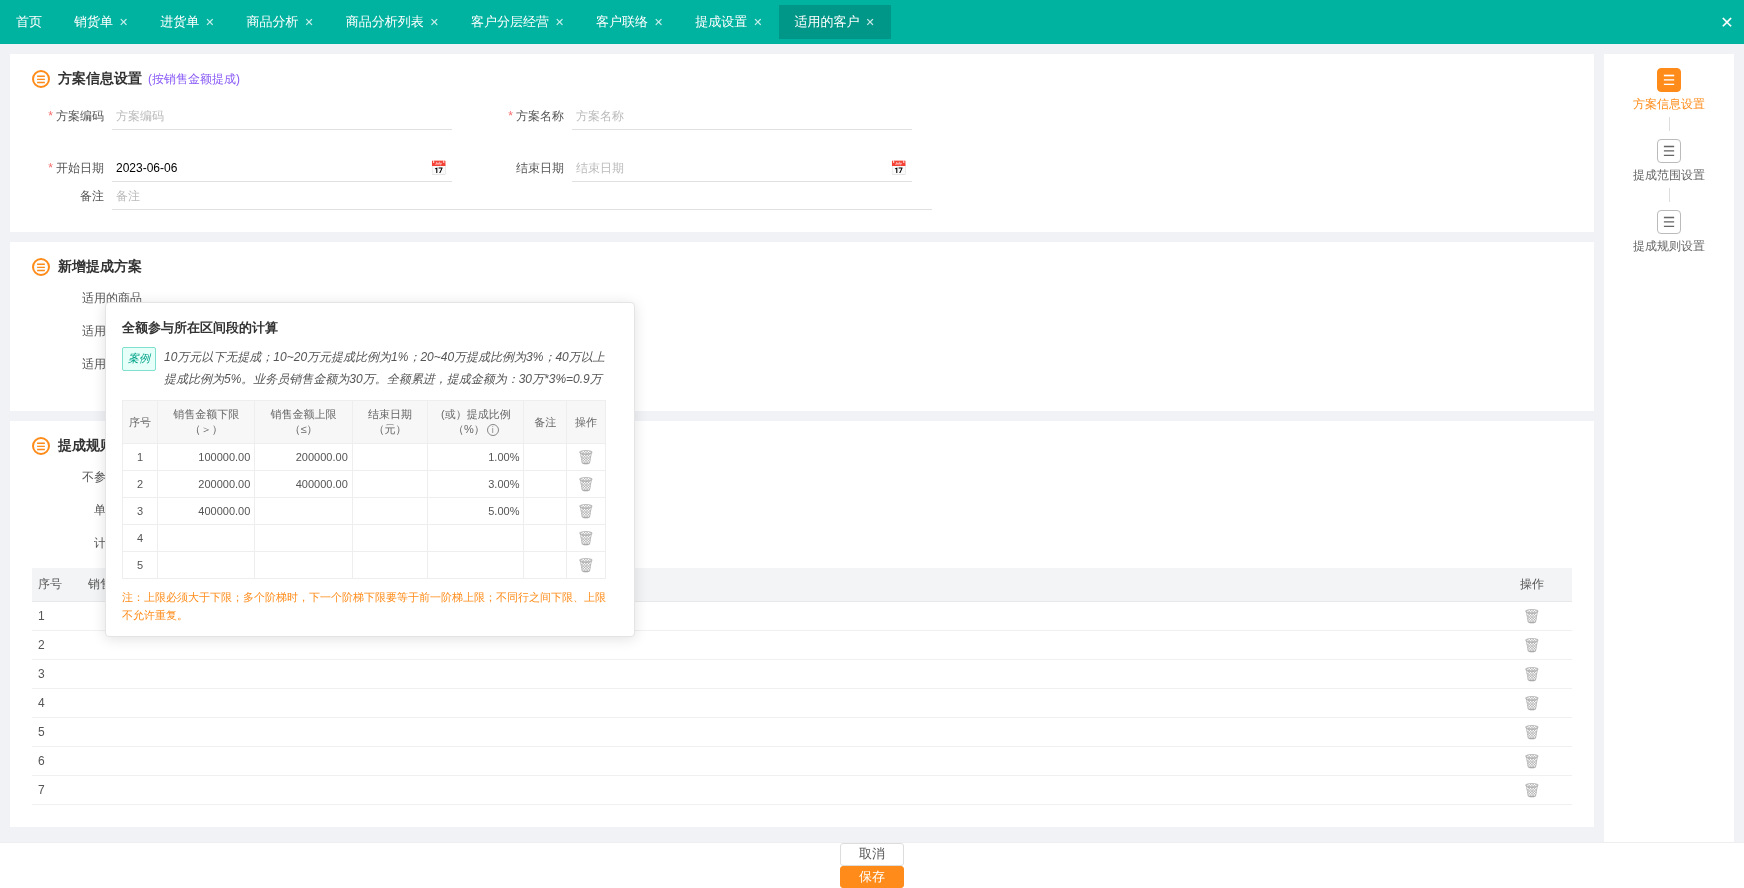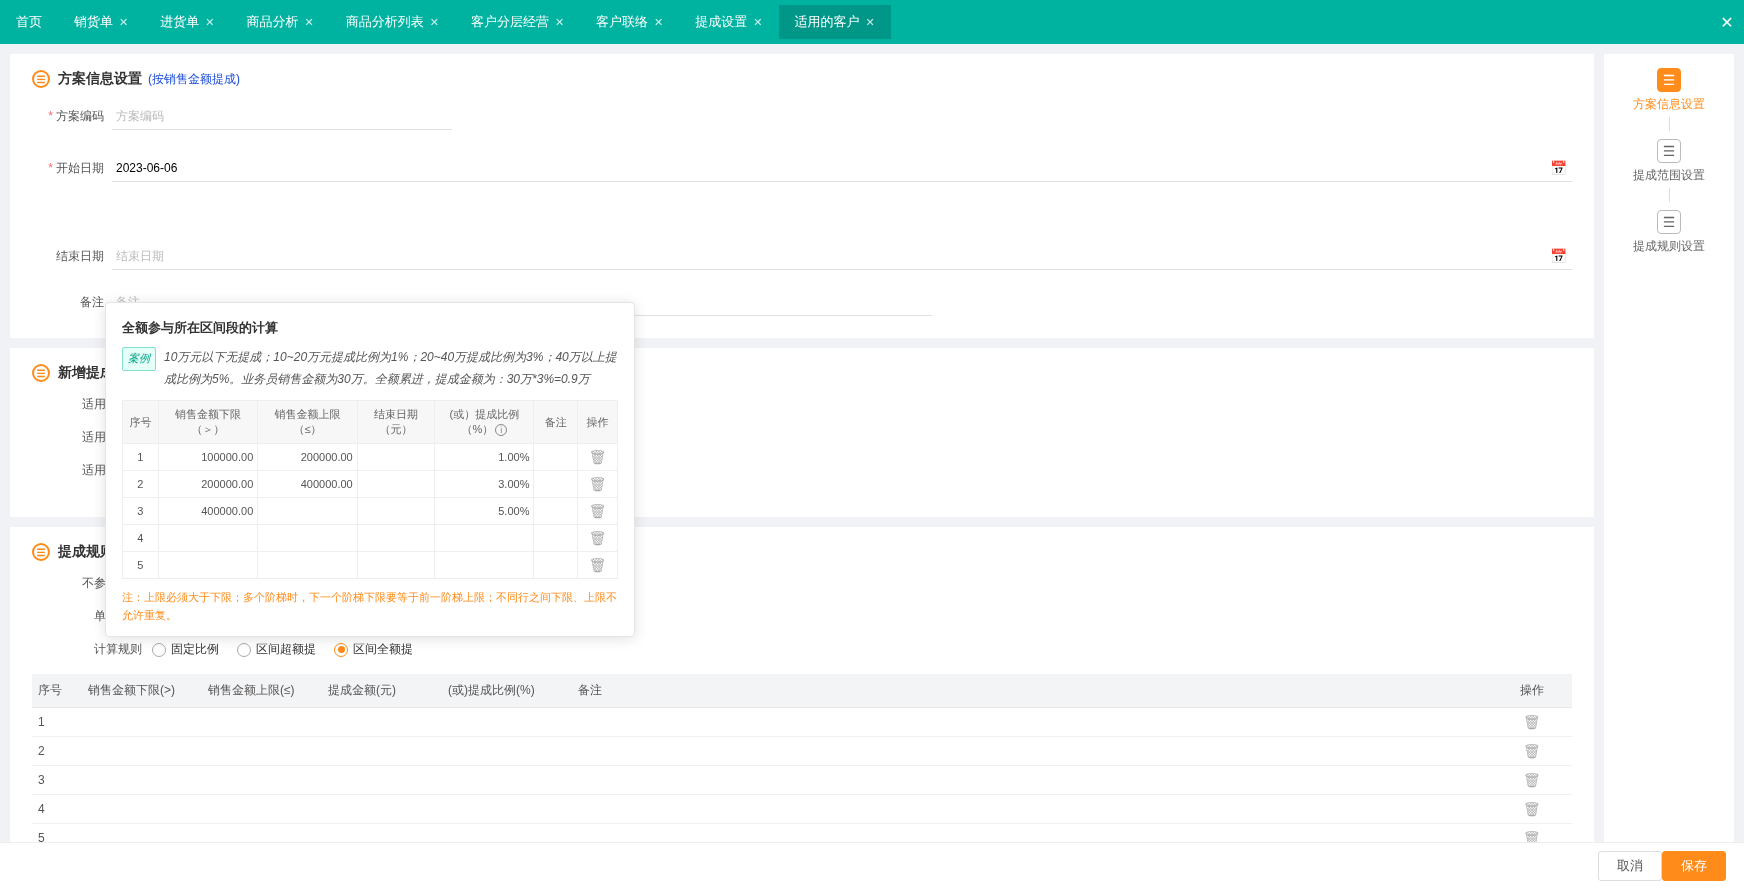--- a/index.html
+++ b/index.html
@@ -19,21 +19,21 @@
   .rail-step { font-size: 12px; color: #666; margin: 0 0 10px 0; }
   .rail-step.active { color: #ff8c1a; }
   .rail-icon { width: 24px; height: 24px; border: 1px solid #bbb; border-radius: 4px; margin: 0 auto 4px auto; display:flex; align-items:center; justify-content:center; font-size:14px; }
   .rail-step.active .rail-icon { border-color: #ff8c1a; background:#ff8c1a; color:#fff; }
   .rail-line { width: 1px; height: 14px; background: #ddd; margin: -6px auto 8px auto; }
 
   
   .section { background: #fff; margin-bottom: 10px; padding: 16px 22px 22px 22px; position: relative; }
   .section-title { font-size: 14px; font-weight: 600; display: flex; align-items: center; margin-bottom: 14px; }
   .section-title .ico { width: 18px; height: 18px; border: 2px solid #ff8c1a; border-radius: 50%; color:#ff8c1a; font-size:10px; display:flex; align-items:center; justify-content:center; margin-right:8px; }
-  .section-title .sub { font-weight: normal; color: #1d4ed8; font-size: 12px; margin-left: 6px; }
+  .section-title .sub { font-weight: normal; color: #8b5cf6; font-size: 12px; margin-left: 6px; }
 
   
   .form-row { display: flex; flex-wrap: wrap; gap: 60px 40px; }
   .form-item { display: flex; align-items: center; min-width: 420px; }
   .form-label { width: 80px; text-align: right; padding-right: 8px; font-size: 12px; color:#555; }
   .req { color: #f56c6c; margin-right: 3px; }
   .form-input { flex: 1; border: none; border-bottom: 1px solid #e0e0e0; height: 28px; font-size: 12px; padding: 0 4px; outline: none; background: transparent; }
   .form-input::placeholder { color: #bbb; }
   .date-wrap { position: relative; display: flex; flex: 1; }
   .date-wrap .cal-icon { position: absolute; right: 4px; top: 6px; color: #ff8c1a; font-size: 14px; pointer-events: none; }
@@ -48,33 +48,33 @@
   .radio.checked .dot::after { content:""; width:7px; height:7px; background:#ff8c1a; border-radius:50%; }
 
   
   .tbl { width: 100%; border-collapse: collapse; table-layout: fixed; }
   .tbl th { background: #f3f4f6; font-weight: normal; font-size: 12px; padding: 8px 6px; border-bottom: 1px solid #e8e8e8; text-align: left; color:#555;}
   .tbl td { padding: 6px; border-bottom: 1px solid #f0f0f0; font-size: 12px; color:#555; height: 24px;}
   .tbl td.center, .tbl th.center { text-align: center; }
   .trash { color:#aaa; cursor:pointer; font-size:14px; }
 
   
-  .popover { position: absolute; top: 258px; left: 105px; width: 530px; background:#fff; border:1px solid #e4e4e4; border-radius:4px; box-shadow: 0 2px 14px rgba(0,0,0,.12); padding:16px 16px 12px 16px; z-index: 50;}
+  .popover { position: absolute; top: 258px; left: 105px; width: 530px; background:#fff; border:1px solid #e4e4e4; border-radius:4px; box-shadow: 0 2px 14px rgba(0,0,0,.12); padding:16px 28px 12px 16px; z-index: 50;}
   .popover-title { font-weight:600; font-size:13px; margin-bottom:10px; }
   .popover-desc { font-size:12px; color:#555; line-height:1.8; margin-bottom:10px; display:flex;font-style:italic; }
   .popover-desc .tag { background:#e6fff9; border:1px solid #7fe0cd; color:#00a389; padding:1px 5px; border-radius:2px; margin-right:8px; flex-shrink:0; height:fit-content; font-size:11px;}
   .mini-tbl { width:100%; border-collapse: collapse; font-size:11px; }
   .mini-tbl th { background:#f7f7f7; padding:6px 4px; font-weight:normal; color:#666; border:1px solid #eee; }
   .mini-tbl td { padding:5px 4px; border:1px solid #eee; text-align:right; height:22px; color:#555;}
   .mini-tbl td.idx { text-align:center; }
   .popover-note { color:#ff8c1a; font-size:11px; margin-top:10px; line-height:1.6;}
   .info-i { display:inline-block; width:12px; height:12px; border:1px solid #888; border-radius:50%; font-size:9px; line-height:11px; text-align:center; color:#888; margin-left:2px;}
 
   
-  .footer { position: fixed; bottom:0; left:0; right:0; background:#fff; border-top:1px solid #eee; height:46px; display:flex; justify-content:flex-end; align-items:center; padding:0 18px; gap:0; z-index:40;}
+  .footer { position: fixed; bottom:0; left:0; right:0; background:#fff; border-top:1px solid #eee; height:46px; display:flex; justify-content:flex-end; align-items:center; padding:0 18px; gap:0; z-index:40;flex-direction:column;}
   .btn { height:30px; padding:0 18px; border-radius:3px; font-size:13px; cursor:pointer; border:1px solid #ddd; background:#fff; color:#555;}
   .btn.primary { background:#ff8c1a; border-color:#ff8c1a; color:#fff; }
 
   .spacer { height: 80px; }
 </style>
 </head>
 <body>
 
 <div class="tabs-bar">
   <div class="tab">
@@ -122,22 +122,26 @@
       <div class="section-title">
         <span class="ico">☰</span>
         <span>方案信息设置</span>
         <span class="sub">(按销售金额提成)</span>
       </div>
       <div class="form-row" style="margin-bottom:24px;">
         <div class="form-item">
           <div class="form-label"><span class="req">*</span><span>方案编码</span></div>
           <input class="form-input" placeholder="方案编码" style="">
         </div>
-      </div>
-      <div class="form-row" style="margin-bottom:18px;flex-direction:column;">
+        <div class="form-item">
+          <div class="form-label"><span class="req">*</span><span>方案名称</span></div>
+          <input class="form-input" placeholder="方案名称" style="">
+        </div>
+      </div>
+      <div class="form-row" style="">
         <div class="form-item">
           <div class="form-label"><span class="req">*</span><span>开始日期</span></div>
           <div class="date-wrap">
             <input class="form-input" value="2023-06-06" style="">
             <span class="cal-icon">📅</span>
           </div>
         </div>
         <div class="form-item">
           <div class="form-label"><span>结束日期</span></div>
           <div class="date-wrap">

